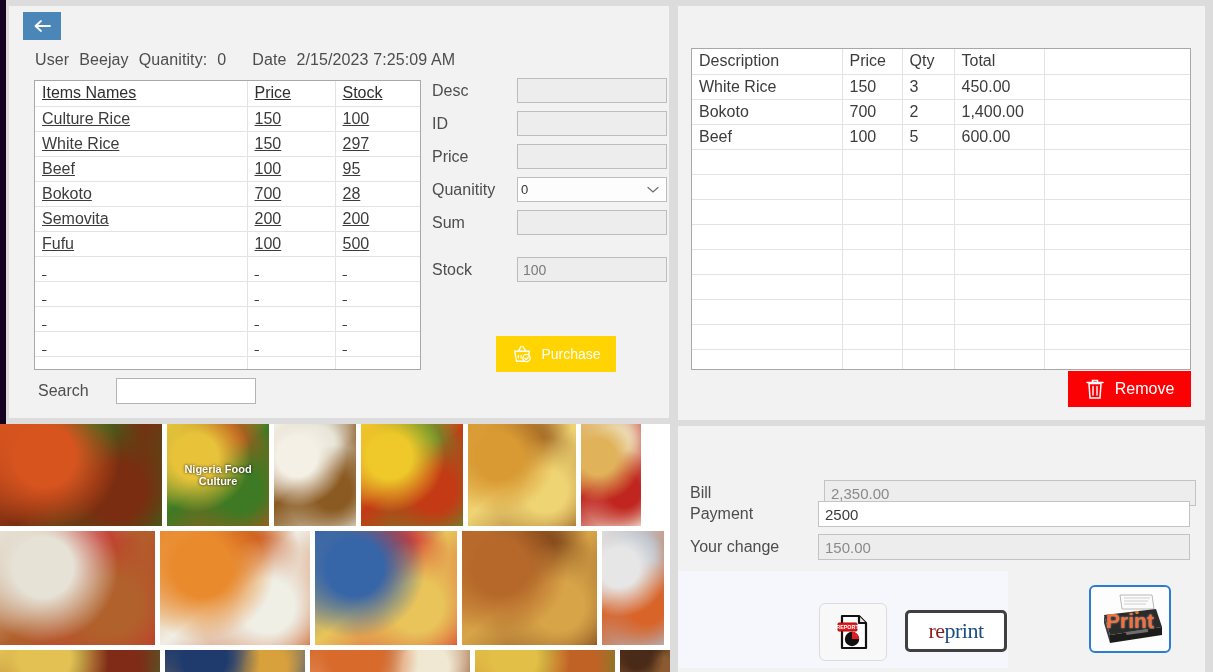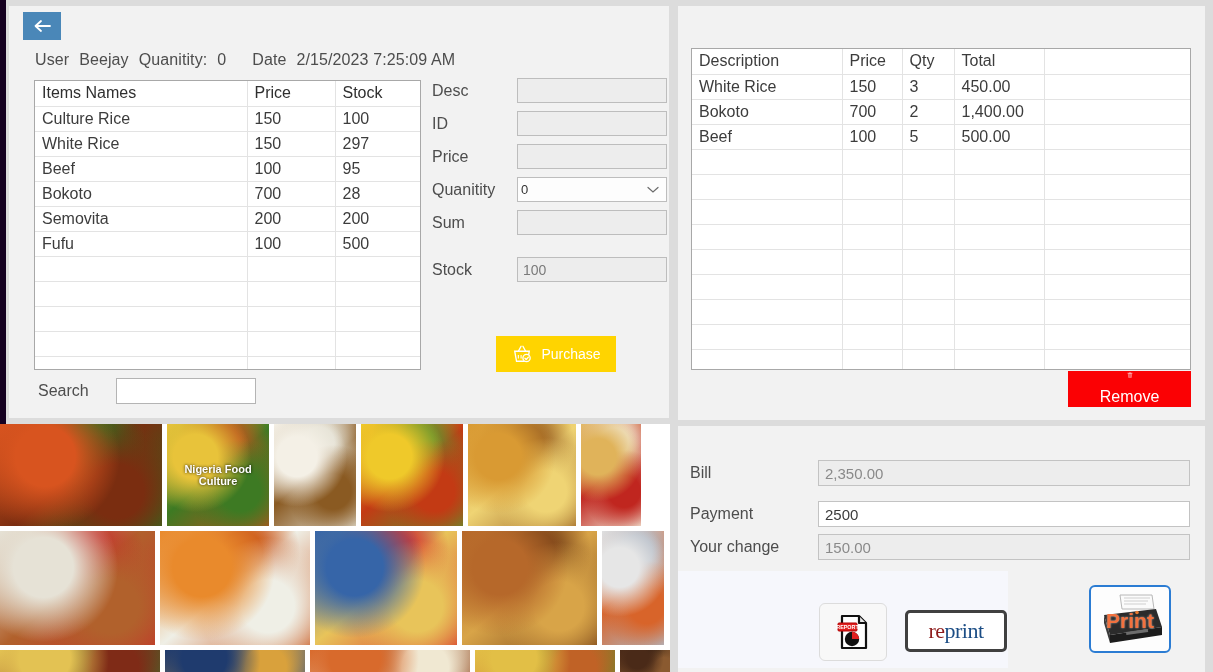--- a/index.html
+++ b/index.html
@@ -58,21 +58,21 @@
     font-size: 16px; color: #3c3c3c;
   }
   #items-grid th, #items-grid td {
     text-align: left;
     font-weight: normal;
     padding: 2px 0 2px 7px;
     height: 25px;
     border-right: 1px solid #e3e3e3;
     border-bottom: 1px solid #e3e3e3;
     color: #3c3c3c;
-    overflow: hidden; white-space: nowrap;
+    overflow: hidden; white-space: nowrap; text-decoration: underline;
   }
   #items-grid th { border-bottom: 1px solid #e3e3e3; color:#2f2f2f; }
   #items-grid td:last-child, #items-grid th:last-child { border-right: none; }
   .col-name { width: 212px; }
   .col-price { width: 88px; }
   .col-stock { width: 85px; }
 
   
   #search-row {
     position: absolute; left: 29px; top: 372px;
@@ -167,40 +167,39 @@
   .cc-price { width: 60px; }
   .cc-qty { width: 52px; }
   .cc-total { width: 90px; }
   #remove-button {
     position: absolute; left: 390px; top: 365px;
     width: 123px; height: 36px;
     background: #fb0104; border: none; cursor: pointer;
     display: flex; align-items: center; justify-content: center;
     gap: 10px; color: #ffffff; font-size: 16px;
     font-family: "Liberation Sans", sans-serif;
-    flex-direction: column;
   }
 
   
   #pay-panel {
     position: absolute; left: 678px; top: 426px;
     width: 527px; height: 246px;
     background: #f2f2f2;
   }
   .pay-row { position: absolute; display: flex; align-items: center; left: 12px; }
   .pay-row .lbl { width: 128px; font-size: 16px; color: #4d4d4d; }
   .pay-row input {
     width: 372px; height: 26px;
     border: 1px solid #c3c3c3;
     font-size: 15px; padding: 0 6px;
     font-family: "Liberation Sans", sans-serif;
   }
   .pay-row input.ro { background: #ededed; color: #8a8a8a; }
   .pay-row input.rw { background: #ffffff; color: #3c3c3c; }
-  #pay-bill { top: 34px; }
+  #pay-bill { top: 54px; gap: 6px; }
   #pay-payment { top: 75px; }
   #pay-change { top: 108px; }
 
   #action-strip {
     position: absolute; left: 0px; top: 145px;
     width: 330px; height: 97px;
     background: #f6f7fc;
   }
   #report-button {
     position: absolute; left: 141px; top: 177px;
@@ -454,21 +453,21 @@
               <td class="cc-desc">Bokoto</td>
               <td class="cc-price">700</td>
               <td class="cc-qty">2</td>
               <td class="cc-total">1,400.00</td>
               <td>&nbsp;</td>
             </tr>
             <tr>
               <td class="cc-desc">Beef</td>
               <td class="cc-price">100</td>
               <td class="cc-qty">5</td>
-              <td class="cc-total">500.00</td>
+              <td class="cc-total">600.00</td>
               <td>&nbsp;</td>
             </tr>
             <tr>
               <td class="cc-desc">&nbsp;</td>
               <td class="cc-price">&nbsp;</td>
               <td class="cc-qty">&nbsp;</td>
               <td class="cc-total">&nbsp;</td>
               <td>&nbsp;</td>
             </tr>
             <tr>

